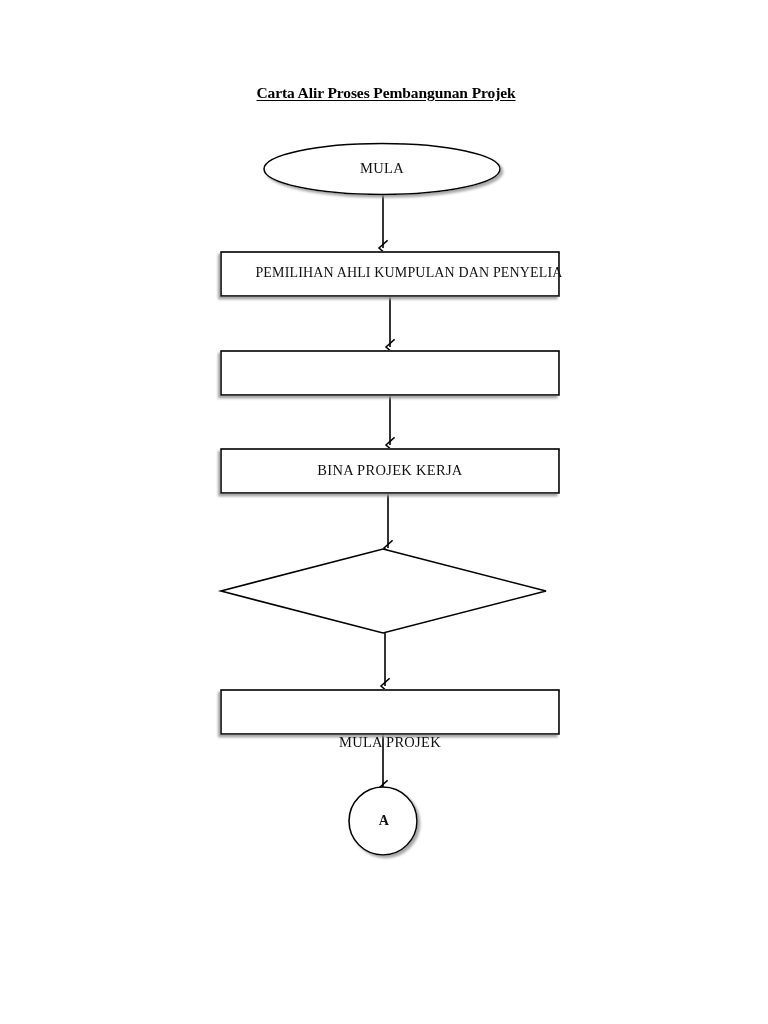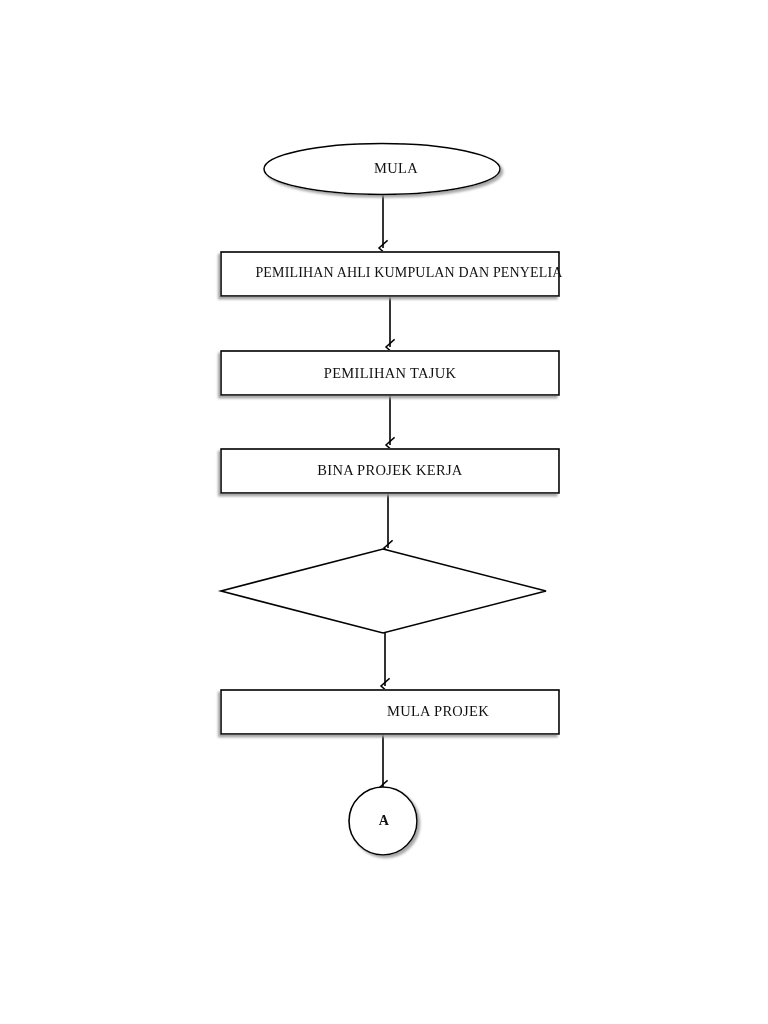--- a/index.html
+++ b/index.html
@@ -52,33 +52,34 @@
   .node-label {
     position: absolute;
     text-align: center;
     font-size: 14.5px;
     letter-spacing: 0.3px;
     line-height: 1.32;
     white-space: pre-line;
     color: #111111;
     pointer-events: none;
   }
-  .label-start   { left: 264px; top: 159px; width: 236px; padding-left: 14px; }
+  .label-start   { left: 264px; top: 159px; width: 236px; }
   .label-p1      { left: 221px; top: 264px; width: 376px; font-size: 14px; letter-spacing: 0.15px; }
   .label-p2      { left: 221px; top: 364px; width: 338px; }
   .label-p3      { left: 221px; top: 461px; width: 338px; }
   .label-dec     { left: 250px; top: 572px; width: 280px; font-size: 13.5px; }
-  .label-p4      { left: 221px; top: 702px; width: 338px; margin-left: 48px; }
+  .label-p4      { left: 221px; top: 733px; width: 338px; }
   .label-conn    { left: 349px; top: 812px; width: 70px; font-size: 14px; font-weight: bold; }
 </style>
 </head>
 <body>
 
 <div id="page">
 
+  <div class="doc-title">Carta Alir Proses Pembangunan Projek</div>
 
   <svg class="chart-svg" viewBox="0 0 768 1024" xmlns="http://www.w3.org/2000/svg">
     <defs>
       <marker id="arrowOpen" markerWidth="12" markerHeight="12" refX="9.2" refY="5" orient="auto" markerUnits="userSpaceOnUse">
         <path d="M 1.6,0.4 L 9.2,9.0 L 16.8,0.4" fill="none" stroke="#000000" stroke-width="1.5" stroke-linecap="butt" stroke-linejoin="miter"></path>
       </marker>
       <filter id="softShadow" x="-20%" y="-20%" width="150%" height="150%">
         <feDropShadow dx="2.5" dy="2.5" stdDeviation="1.1" flood-color="#999999" flood-opacity="0.85"></feDropShadow>
       </filter>
       <filter id="softShadowLeft" x="-30%" y="-30%" width="160%" height="160%">
@@ -107,21 +108,20 @@
 
     <rect x="221" y="690" width="338" height="44" fill="#ffffff" stroke="#000000" stroke-width="1.6" filter="url(#softShadowLeft)"></rect>
 
     <circle cx="383" cy="821" r="34" fill="#ffffff" stroke="#000000" stroke-width="1.6" filter="url(#softShadow)"></circle>
   </svg>
 
   <div class="node-label label-start">MULA</div>
 
   <div class="node-label label-p1">PEMILIHAN AHLI KUMPULAN DAN PENYELIA</div>
 
-  <div class="node-label label-p2">PEMILIHAN TAJUK</div>
 
   <div class="node-label label-p3">BINA PROJEK KERJA</div>
 
 
   <div class="node-label label-p4">MULA PROJEK</div>
 
   <div class="node-label label-conn">A</div>
 
 </div>
 

